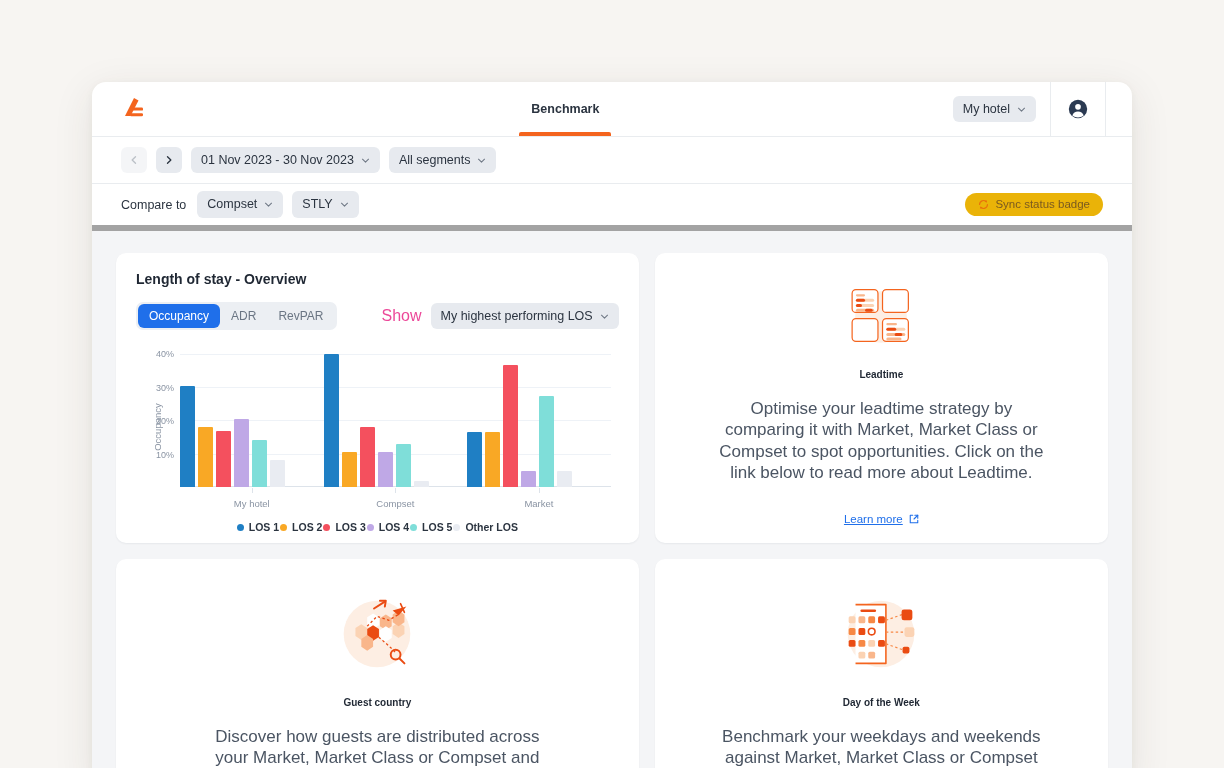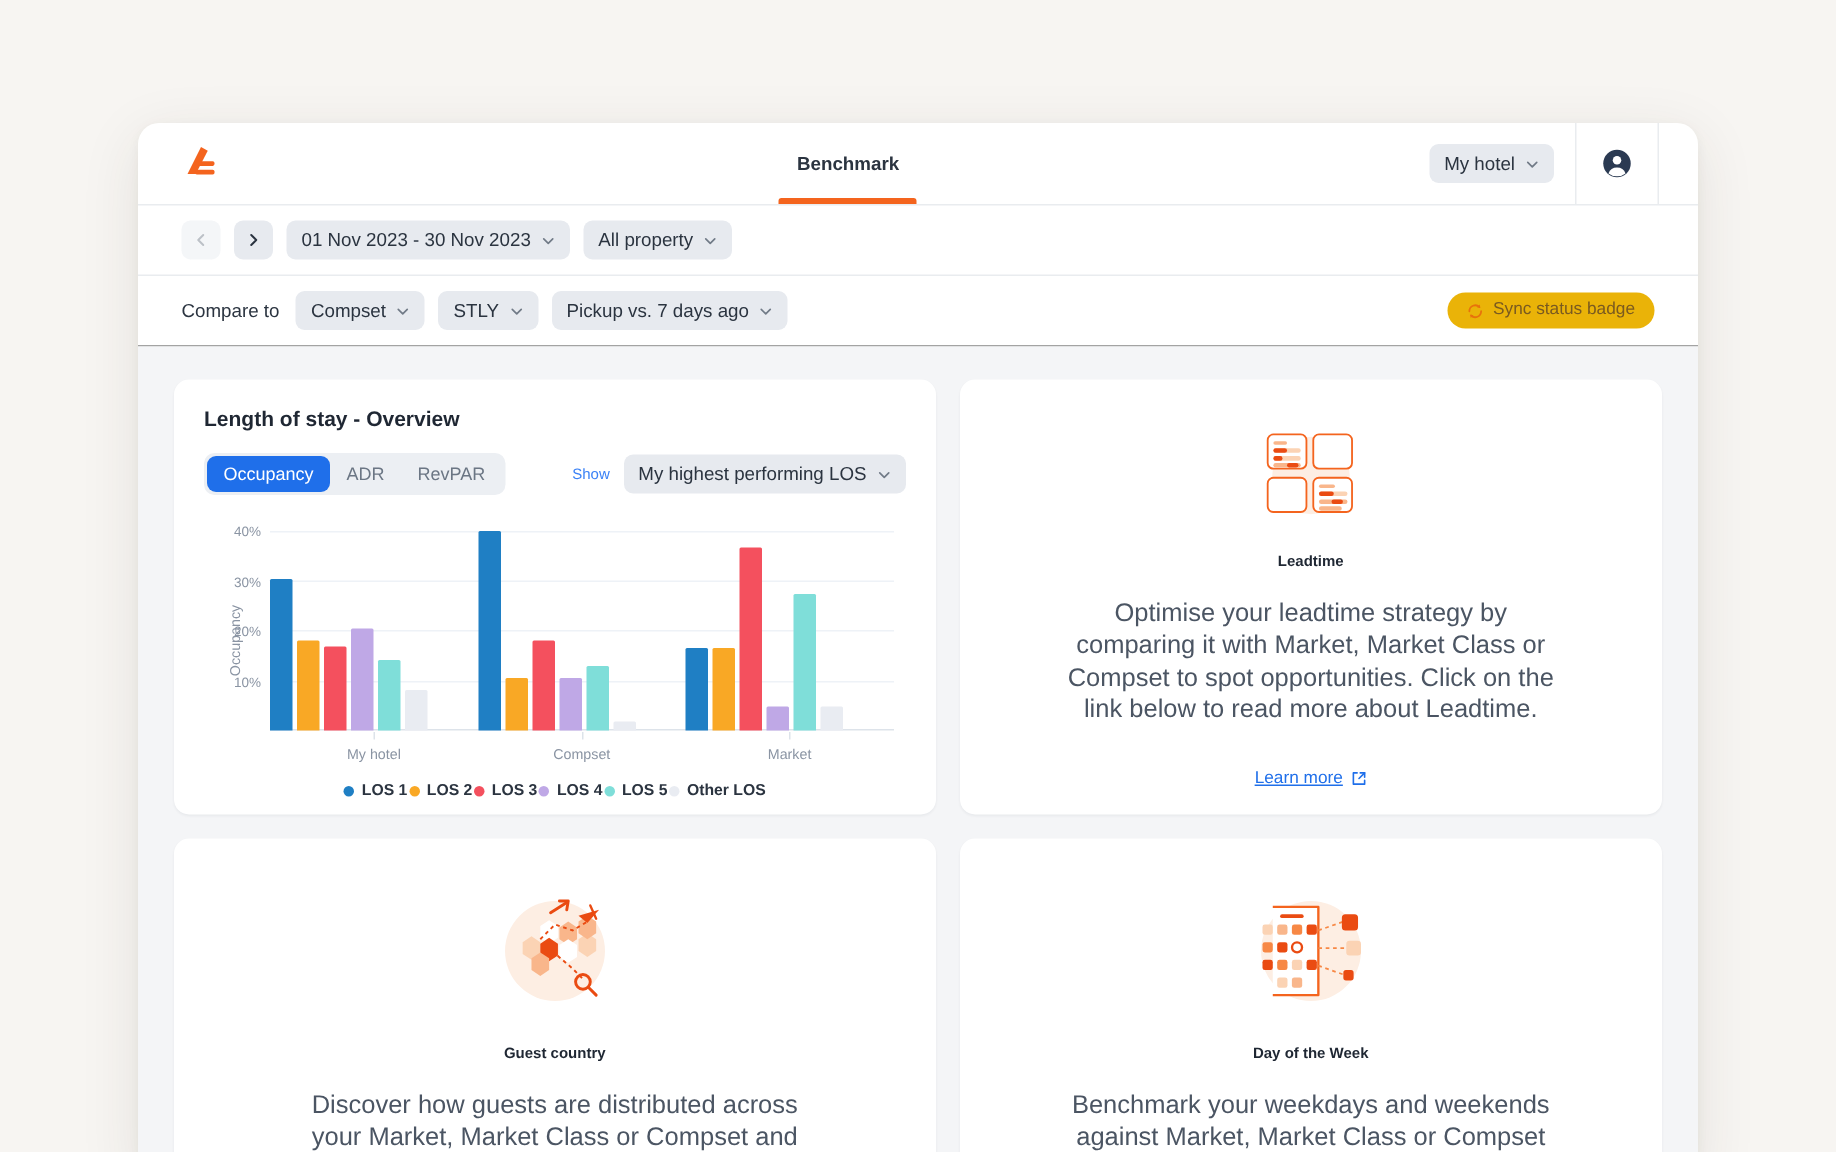--- a/index.html
+++ b/index.html
@@ -65,21 +65,21 @@
   .arrow-btn {
     width: 26px; height: 26px; border-radius: 6px; background: #e7eaef;
     border: none; display: flex; align-items: center; justify-content: center;
     cursor: pointer; padding: 0;
   }
   .arrow-btn.disabled { opacity: .45; cursor: default; }
   .arrow-btn svg { width: 10px; height: 10px; }
 
   .comparebar {
     height: 47px; display: flex; align-items: center; gap: 9px;
-    padding: 0 29px; border-bottom: 1px solid #a3a3a3;
+    padding: 0 29px; border-bottom: 6px solid #a3a3a3;
     background: #ffffff;
   }
   .compare-label { font-size: 12.5px; color: #2b3440; margin-right: 2px; }
   .sync-badge {
     margin-left: auto; background: #eab308; color: #7a5a20;
     border-radius: 999px; font-size: 11.5px;
     padding: 6px 13px; display: inline-flex; align-items: center; gap: 6px;
     border: none; cursor: pointer; line-height: 1;
   }
   .sync-badge svg { width: 11px; height: 11px; flex:none; }
@@ -109,21 +109,21 @@
   .seg {
     display: inline-flex; background: #eceff3; border-radius: 7px; padding: 2px;
   }
   .seg button {
     border: none; background: transparent; font-family: inherit;
     font-size: 12px; color: #6b7684; padding: 6px 11px;
     border-radius: 6px; cursor: pointer; line-height: 1;
   }
   .seg button.active { background: #1f6fea; color: #fff; font-weight: normal; }
   .show-wrap { display:flex; align-items:center; gap: 9px; margin-left: 45px; }
-  .show-label { font-size: 10px; color: #3b82f6; }
+  .show-label { font-size: 16px; color: #ec4899; }
 
   
   .chart-area { position: relative; margin-top: 14px; height: 165px; }
   .y-title {
     position: absolute; left: -2px; top: 50%;
     transform: translateY(-50%) rotate(-90deg);
     transform-origin: center;
     font-size: 9.5px; color: #8a94a3; white-space: nowrap;
   }
   .plot { position: absolute; left: 44px; right: 8px; top: 0; bottom: 22px; }
@@ -209,43 +209,37 @@
         <path d="M4.2 2 L8.2 6 L4.2 10" stroke="#2b3440" stroke-width="1.6" fill="none" stroke-linecap="round" stroke-linejoin="round"></path>
       </svg>
     </button>
     <button class="pill">
       <span>01 Nov 2023 - 30 Nov 2023</span>
       <svg class="chev" viewBox="0 0 12 12">
         <path d="M2 4.3 L6 8.3 L10 4.3" stroke="#4a5665" stroke-width="1.5" fill="none" stroke-linecap="round" stroke-linejoin="round"></path>
       </svg>
     </button>
     <button class="pill">
-      <span>All property</span>
+      <span>All segments</span>
       <svg class="chev" viewBox="0 0 12 12">
         <path d="M2 4.3 L6 8.3 L10 4.3" stroke="#4a5665" stroke-width="1.5" fill="none" stroke-linecap="round" stroke-linejoin="round"></path>
       </svg>
     </button>
   </div>
 
   <div class="comparebar">
     <span class="compare-label">Compare to</span>
     <button class="pill">
       <span>Compset</span>
       <svg class="chev" viewBox="0 0 12 12">
         <path d="M2 4.3 L6 8.3 L10 4.3" stroke="#4a5665" stroke-width="1.5" fill="none" stroke-linecap="round" stroke-linejoin="round"></path>
       </svg>
     </button>
     <button class="pill">
       <span>STLY</span>
-      <svg class="chev" viewBox="0 0 12 12">
-        <path d="M2 4.3 L6 8.3 L10 4.3" stroke="#4a5665" stroke-width="1.5" fill="none" stroke-linecap="round" stroke-linejoin="round"></path>
-      </svg>
-    </button>
-    <button class="pill">
-      <span>Pickup vs. 7 days ago</span>
       <svg class="chev" viewBox="0 0 12 12">
         <path d="M2 4.3 L6 8.3 L10 4.3" stroke="#4a5665" stroke-width="1.5" fill="none" stroke-linecap="round" stroke-linejoin="round"></path>
       </svg>
     </button>
     <button class="sync-badge">
       <svg viewBox="0 0 14 14">
         <path d="M12 7a5 5 0 0 1-8.6 3.5" stroke="#e8720c" stroke-width="1.5" fill="none" stroke-linecap="round"></path>
         <path d="M2 7a5 5 0 0 1 8.6-3.5" stroke="#e8720c" stroke-width="1.5" fill="none" stroke-linecap="round"></path>
         <path d="M10.9 1.2 L11.1 4.1 L8.3 3.6 Z" fill="#e8720c"></path>
         <path d="M3.1 12.8 L2.9 9.9 L5.7 10.4 Z" fill="#e8720c"></path>

